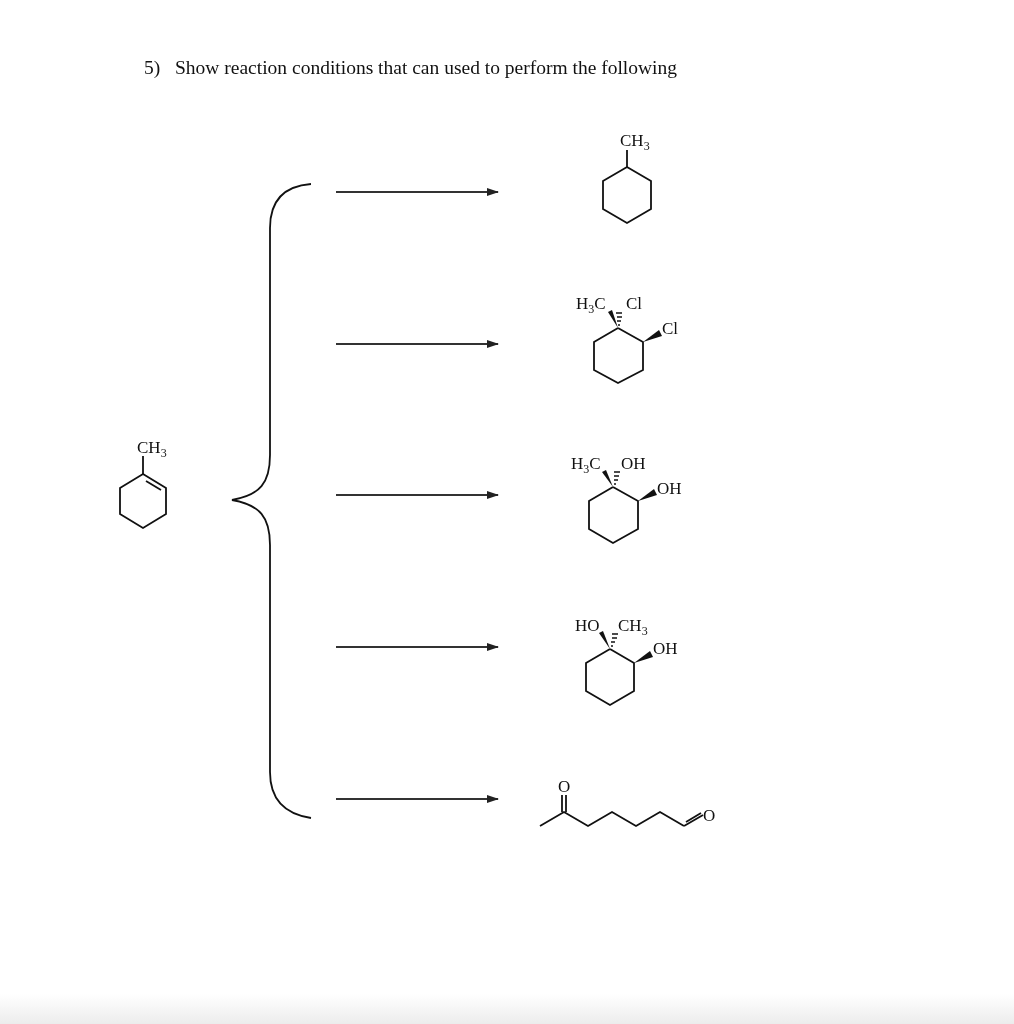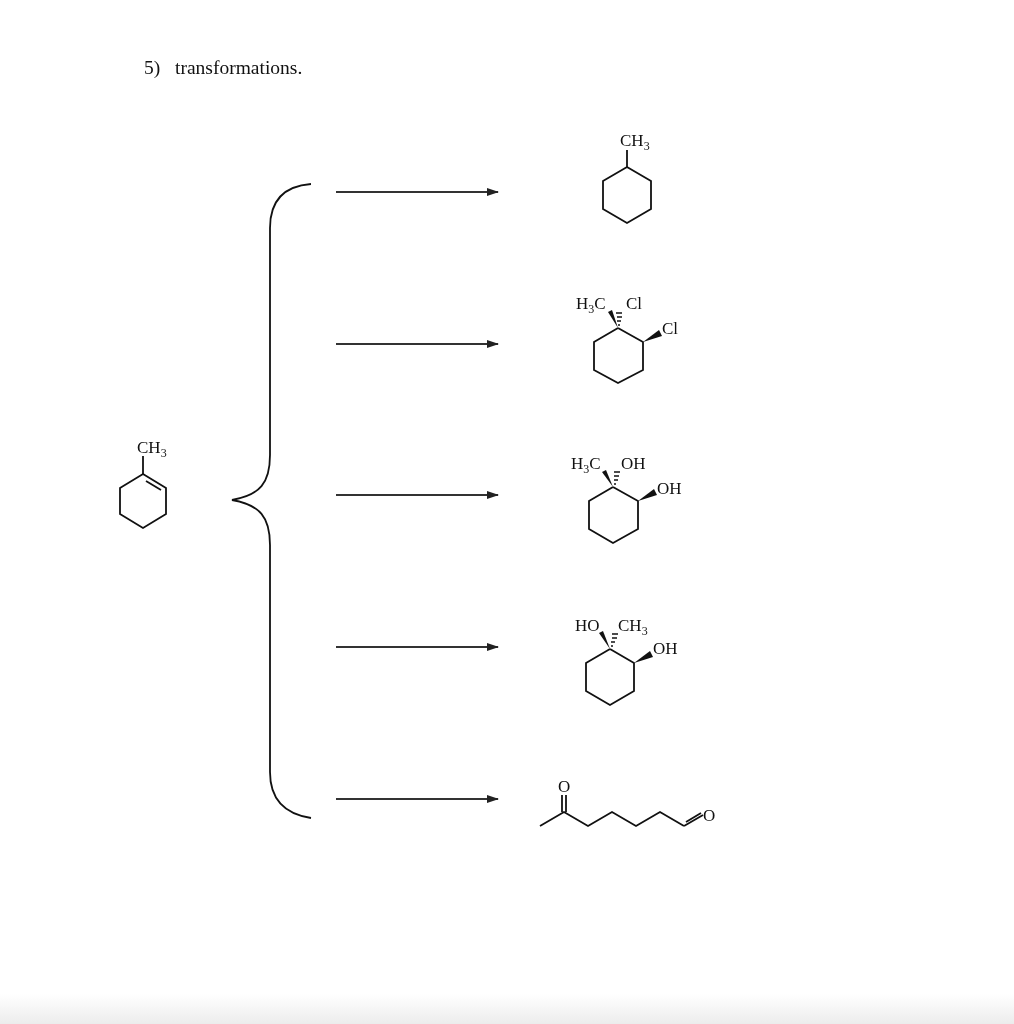--- a/index.html
+++ b/index.html
@@ -54,21 +54,21 @@
     svg text .sub {
       font-size: 12px;
     }
   </style>
 </head>
 <body>
 
 <div class="question">
   <span class="num">5)</span>
   <div class="text">
-    <div>transformations.</div>
+    <div>Show reaction conditions that can used to perform the following</div>
   </div>
 </div>
 
 <svg class="scheme" width="1014" height="1024" viewBox="0 0 1014 1024">
   <defs>
     <marker id="arrowhead" markerWidth="12" markerHeight="8" refX="11" refY="4" orient="auto" markerUnits="userSpaceOnUse">
       <path d="M0,0 L12,4 L0,8 Z" fill="#222"></path>
     </marker>
   </defs>
 

